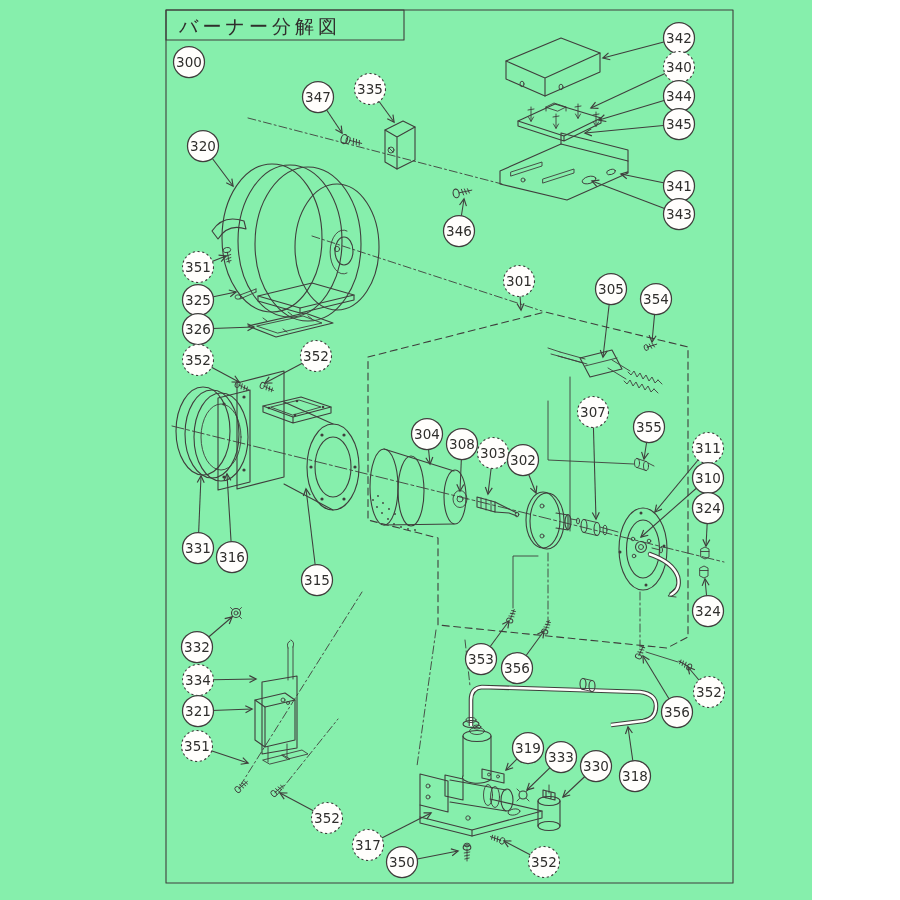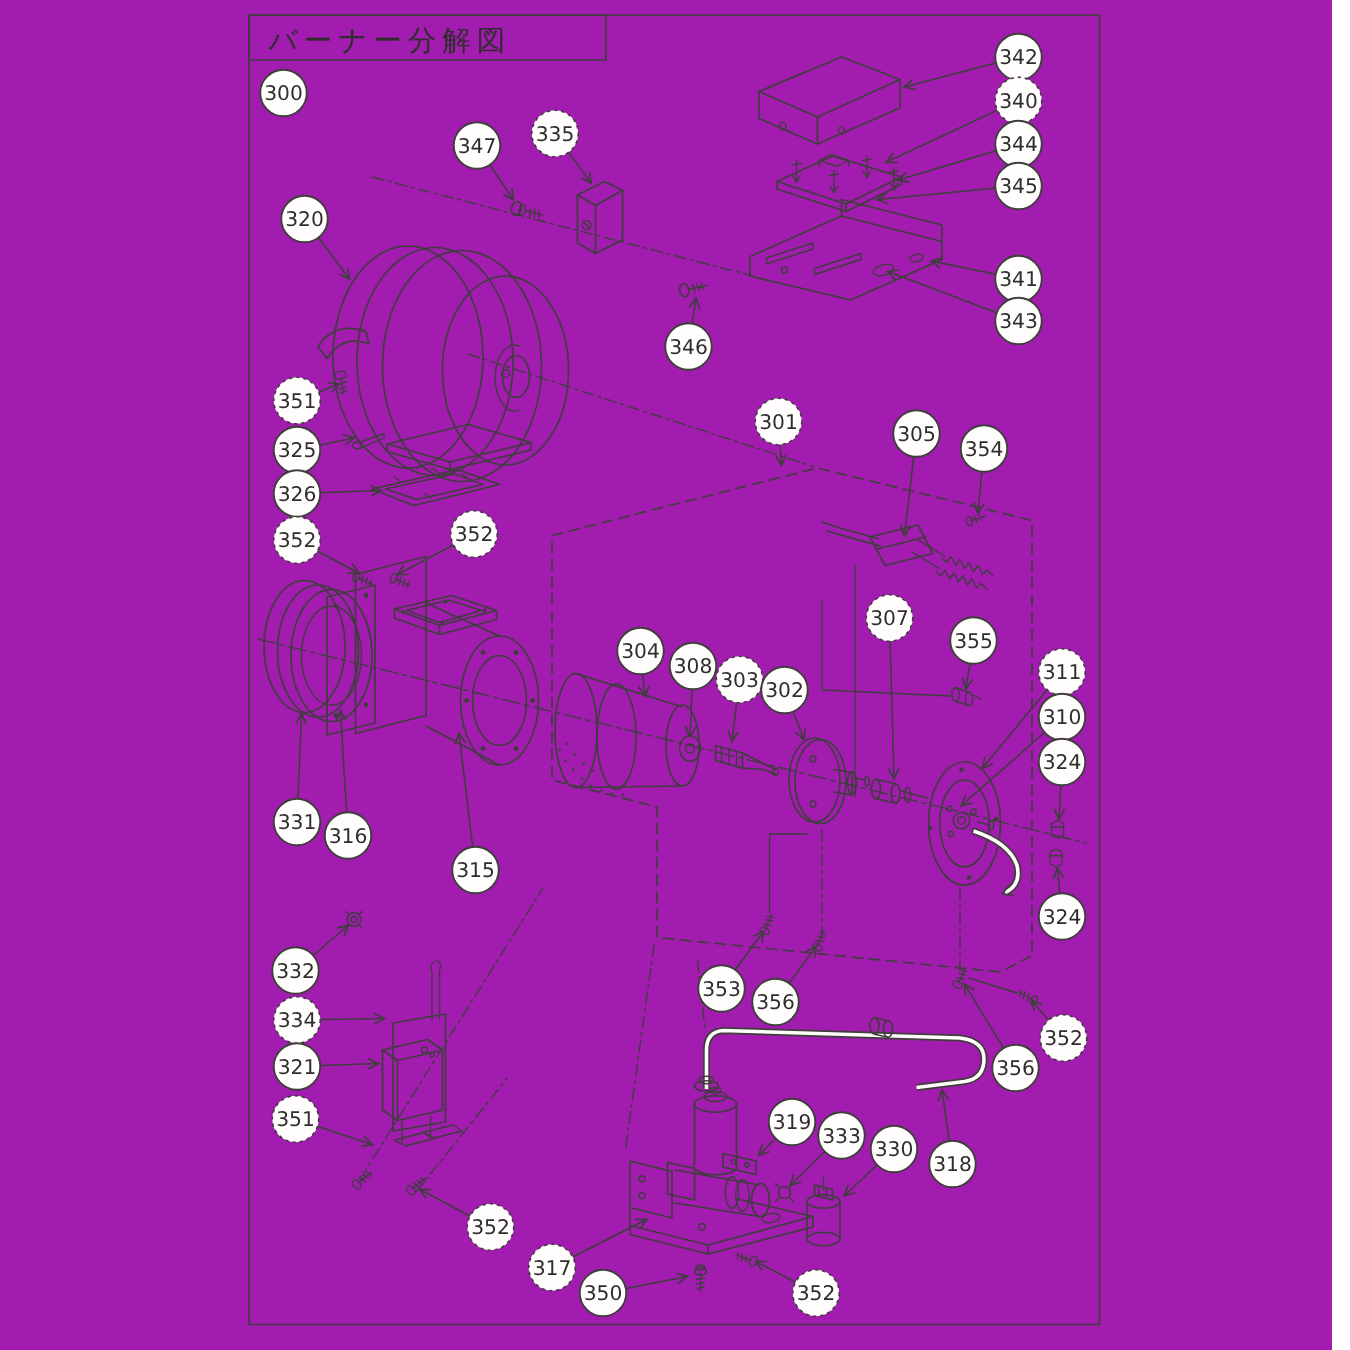--- a/index.html
+++ b/index.html
@@ -1,16 +1,16 @@
 <!DOCTYPE html>
 <html><head>
 <meta charset="utf-8">
 <style>
   html,body{margin:0;padding:0;background:#ffffff;}
-  .stage{width:888px;height:900px;position:relative;background:#a21caf;overflow:hidden;}
+  .stage{width:812px;height:900px;position:relative;background:#86efac;overflow:hidden;}
   svg{display:block;}
   .ink{stroke:#3f3e3c;fill:none;stroke-width:1.1;stroke-linecap:round;stroke-linejoin:round;}
   .thin{stroke-width:0.9;}
   .dashhex{stroke-dasharray:7 4.5;}
   .axis{stroke-dasharray:12 3 3 3;stroke-width:0.9;}
   .dd{stroke-dasharray:8 3 2 3;stroke-width:0.9;}
   .dotfill{fill:#3f3e3c;stroke:none;}
   .pipeO{stroke:#3f3e3c;fill:none;stroke-width:4.6;}
   .pipeI{stroke:#fffefc;fill:none;stroke-width:2.4;}
   .leader{stroke:#3f3e3c;stroke-width:1.05;fill:none;}

